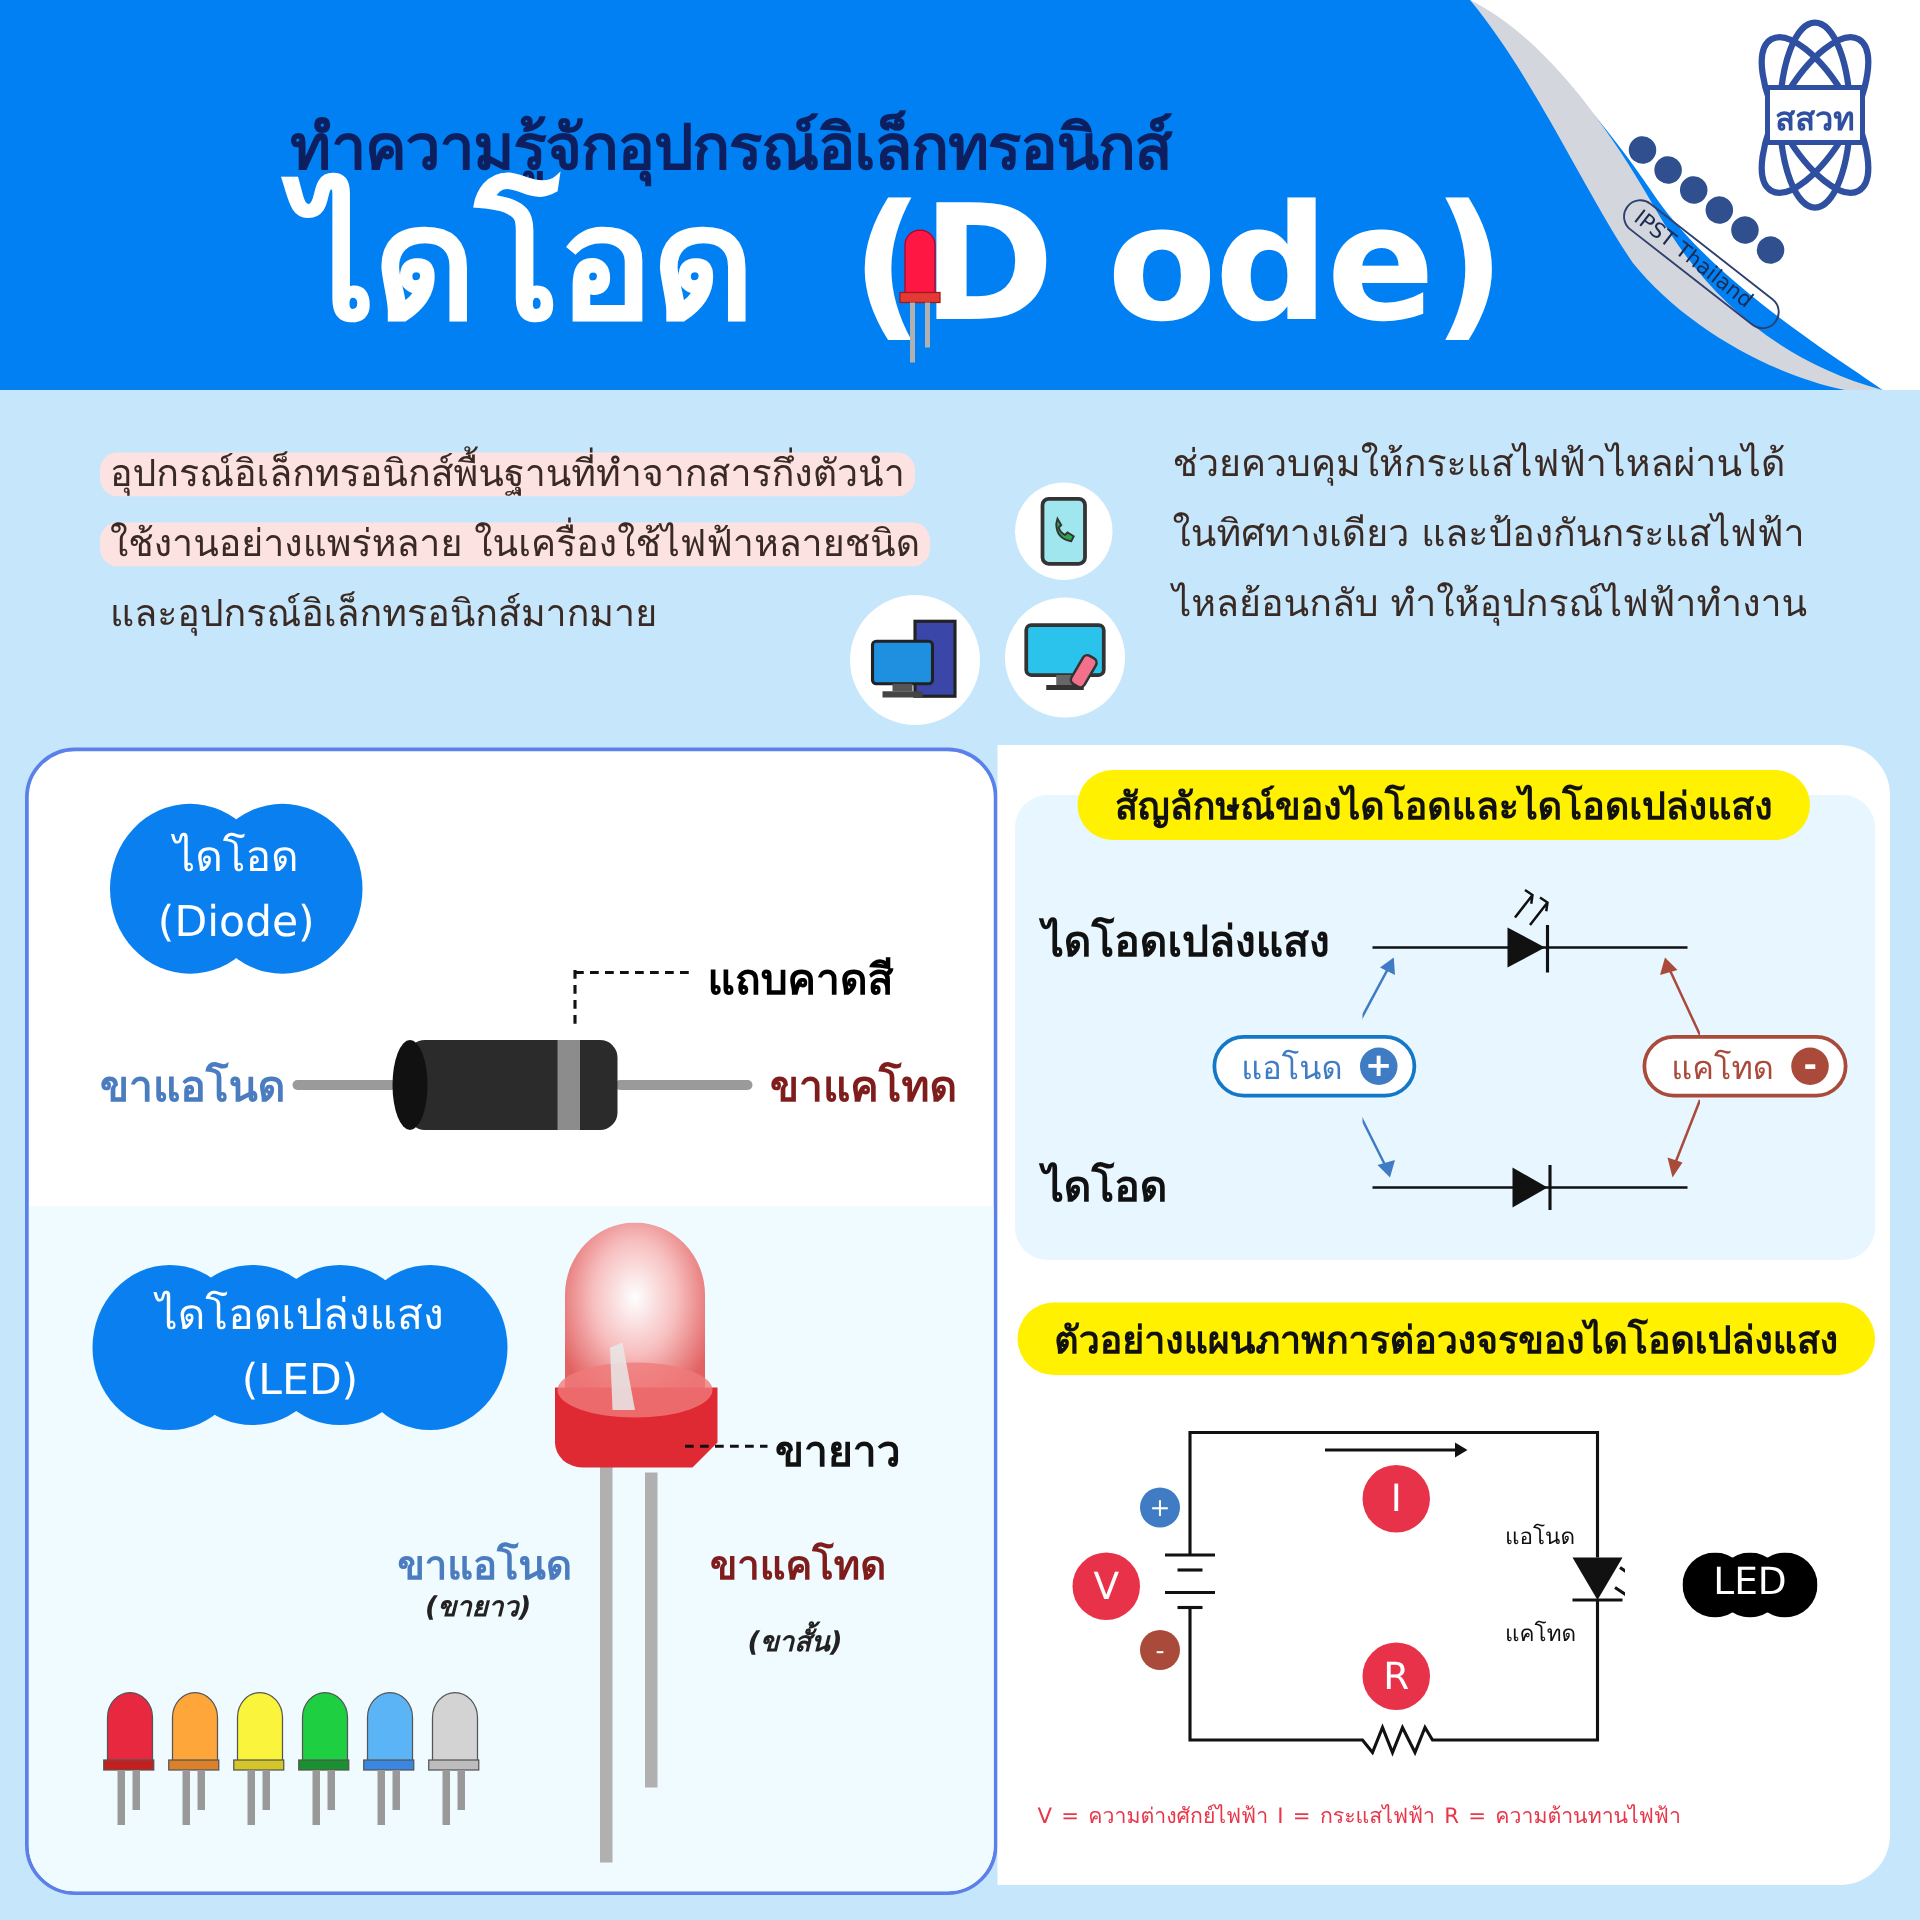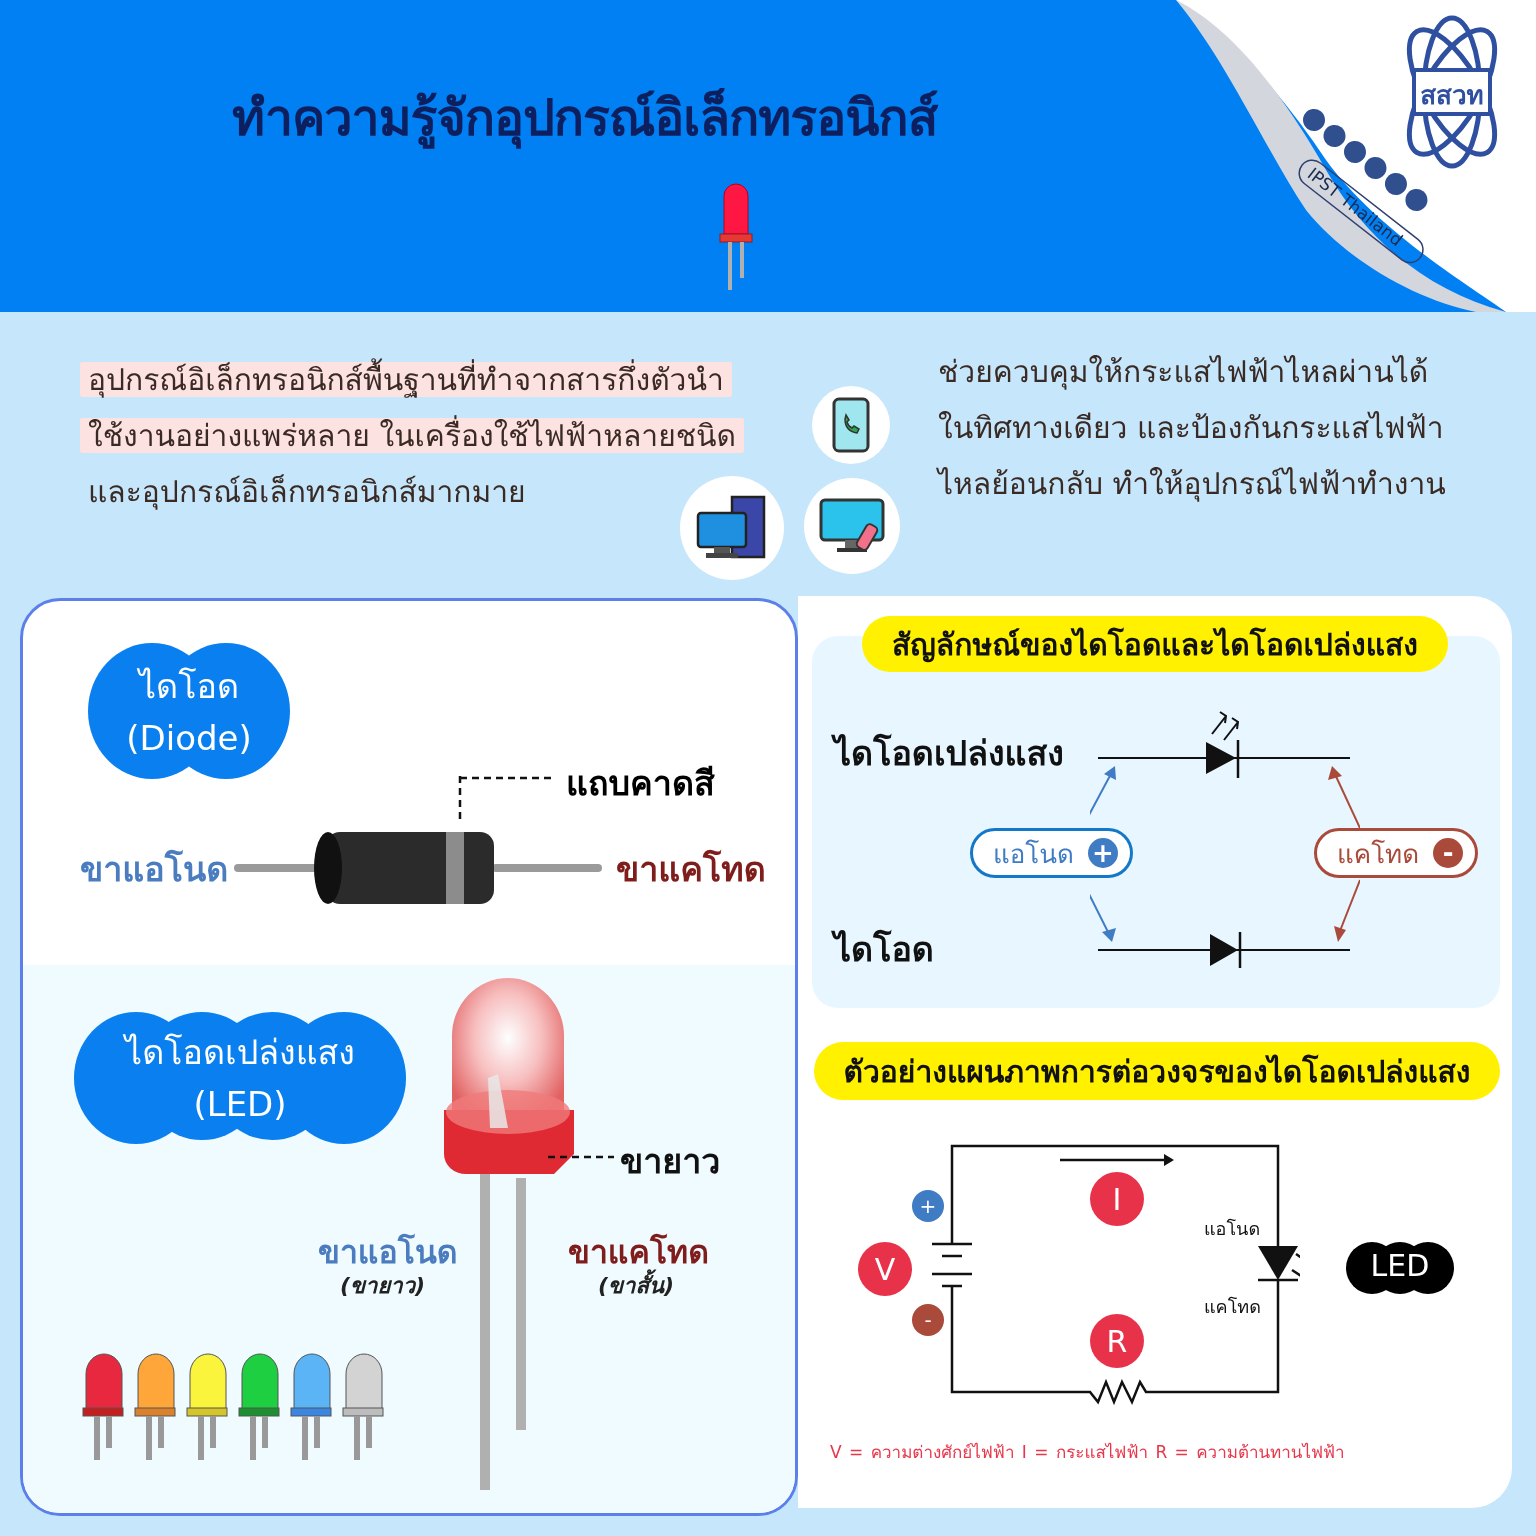--- a/index.html
+++ b/index.html
@@ -6,21 +6,21 @@
   html,body{width:1536px;height:1536px;overflow:hidden}
   body{background:#c6e6fb;font-family:"DejaVu Sans","Liberation Sans",sans-serif;position:relative}
   .header{position:absolute;left:0;top:0;width:1536px;height:312px;background:#0080f3}
   .curl{position:absolute;right:0;top:0;width:360px;height:312px}
   .title-top{position:absolute;left:232px;top:78px;font-size:50px;font-weight:bold;color:#0d1f5e;letter-spacing:-1px;white-space:nowrap}
   .title-main{position:absolute;left:236px;top:148px;font-size:128px;font-weight:bold;color:#fff;line-height:1;white-space:nowrap;letter-spacing:-2px}
   .title-led{position:absolute;left:716px;top:174px;width:40px;height:118px}
   .logo{position:absolute;left:1378px;top:14px;width:148px;height:156px}
   .intro-left{position:absolute;left:88px;top:352px;width:680px}
   .intro-line{font-size:30px;color:#3a2a24;height:56px;line-height:56px;white-space:nowrap}
-  .hl{background:#fde2e2;border-radius:2px;padding:0 8px;margin-left:-8px}
+  .hl{background:#fde2e2;border-radius:14px;padding:0 8px;margin-left:-8px}
   .intro-right{position:absolute;left:938px;top:344px;width:560px}
   .icon-circle{position:absolute;border-radius:50%;background:#fff;display:flex;align-items:center;justify-content:center}
   .panel-left{position:absolute;left:20px;top:598px;width:778px;height:918px;border:3px solid #5b80ea;border-radius:40px;background:#fff;overflow:hidden}
   .panel-left .lower{position:absolute;left:0;top:364px;width:100%;height:560px;background:#f0fbff}
   .panel-right{position:absolute;left:798px;top:596px;width:714px;height:912px;background:#fff;border-radius:0 40px 40px 0}
   .sym-box{position:absolute;left:812px;top:636px;width:688px;height:372px;background:#e8f6ff;border-radius:26px}
   .pill-yellow{position:absolute;background:#fff100;border-radius:40px;color:#111;font-weight:bold;font-size:30px;display:flex;align-items:center;justify-content:center;white-space:nowrap}
   .cloud{position:absolute;color:#fff;text-align:center;font-size:34px;line-height:52px}
   .label{position:absolute;white-space:nowrap}
   .blue-t{color:#4a7cbf}
@@ -28,20 +28,24 @@
   .legend{position:absolute;left:830px;top:1438px;font-size:17px;color:#e8364a;white-space:nowrap;word-spacing:2px}
   .badge{position:absolute;height:50px;border-radius:26px;border:3px solid;background:#fff;display:flex;align-items:center;padding:0 12px 0 20px;font-size:26px;gap:14px}
   .dot{width:30px;height:30px;border-radius:50%;color:#fff;display:flex;align-items:center;justify-content:center;font-size:26px;font-weight:bold}
   .circ{position:absolute;border-radius:50%;display:flex;align-items:center;justify-content:center;color:#fff}
 </style>
 </head>
 <body>
 
 <div class="header">
   <div class="title-top">ทำความรู้จักอุปกรณ์อิเล็กทรอนิกส์</div>
+  <div class="title-main">
+    <span>ไดโอด</span>
+    <span style="margin-left:36px">(D</span><span style="display:inline-block;width:44px"></span><span>ode)</span>
+  </div>
   <svg class="title-led" viewBox="0 0 40 118">
     <path d="M8 60 V22 A12 12 0 0 1 32 22 V60 Z" fill="#ff1744" stroke="#b00020" stroke-width="1"></path>
     <rect x="4" y="60" width="32" height="8" fill="#e53935" stroke="#9b1b1b" stroke-width="1"></rect>
     <rect x="12" y="68" width="4" height="48" fill="#b0b0b0"></rect>
     <rect x="24" y="68" width="4" height="36" fill="#b0b0b0"></rect>
   </svg>
 </div>
 
 <svg class="curl" viewBox="0 0 360 312">
   <path d="M0 0 H360 V312 H330 C300 290 200 230 150 160 C110 100 60 40 0 0 Z" fill="#ffffff"></path>
@@ -157,21 +161,21 @@
   <ellipse cx="72" cy="134" rx="62" ry="22" fill="#f07a7a" opacity="0.8"></ellipse>
   <path d="M52 100 L62 96 L72 150 L54 150 Z" fill="#e8e8e8" opacity="0.85"></path>
 </svg>
 <svg style="position:absolute;left:546px;top:1152px" width="70" height="10">
     <path d="M2 5 H68" stroke="#111" stroke-width="2.5" stroke-dasharray="7 5"></path>
   </svg>
 <div class="label" style="left:620px;top:1134px;font-size:34px;font-weight:bold;color:#111">ขายาว</div>
 <div class="label blue-t" style="left:318px;top:1226px;font-size:32px;font-weight:bold">ขาแอโนด</div>
 <div class="label" style="left:340px;top:1268px;font-size:22px;font-style:italic;font-weight:bold;color:#222">(ขายาว)</div>
 <div class="label red-t" style="left:568px;top:1226px;font-size:32px;font-weight:bold">ขาแคโทด</div>
-<div class="label" style="left:598px;top:1268px;font-size:22px;font-style:italic;font-weight:bold;color:#222">(ขาสั้น)</div>
+<div class="label" style="left:598px;top:1296px;font-size:22px;font-style:italic;font-weight:bold;color:#222">(ขาสั้น)</div>
 
 <svg style="position:absolute;left:80px;top:1352px" width="310" height="110">
   <g>
       <path d="M6 58 V22 A18 20 0 0 1 42 22 V58Z" fill="#e8283e" stroke="#555"></path>
       <rect x="3" y="56" width="40" height="8" fill="#c41e1e" stroke="#555"></rect>
       <rect x="14" y="64" width="6" height="44" fill="#999"></rect>
       <rect x="26" y="64" width="6" height="32" fill="#999"></rect>
     </g>
   <g transform="translate(52 0)">
       <path d="M6 58 V22 A18 20 0 0 1 42 22 V58Z" fill="#ffa63a" stroke="#555"></path>

